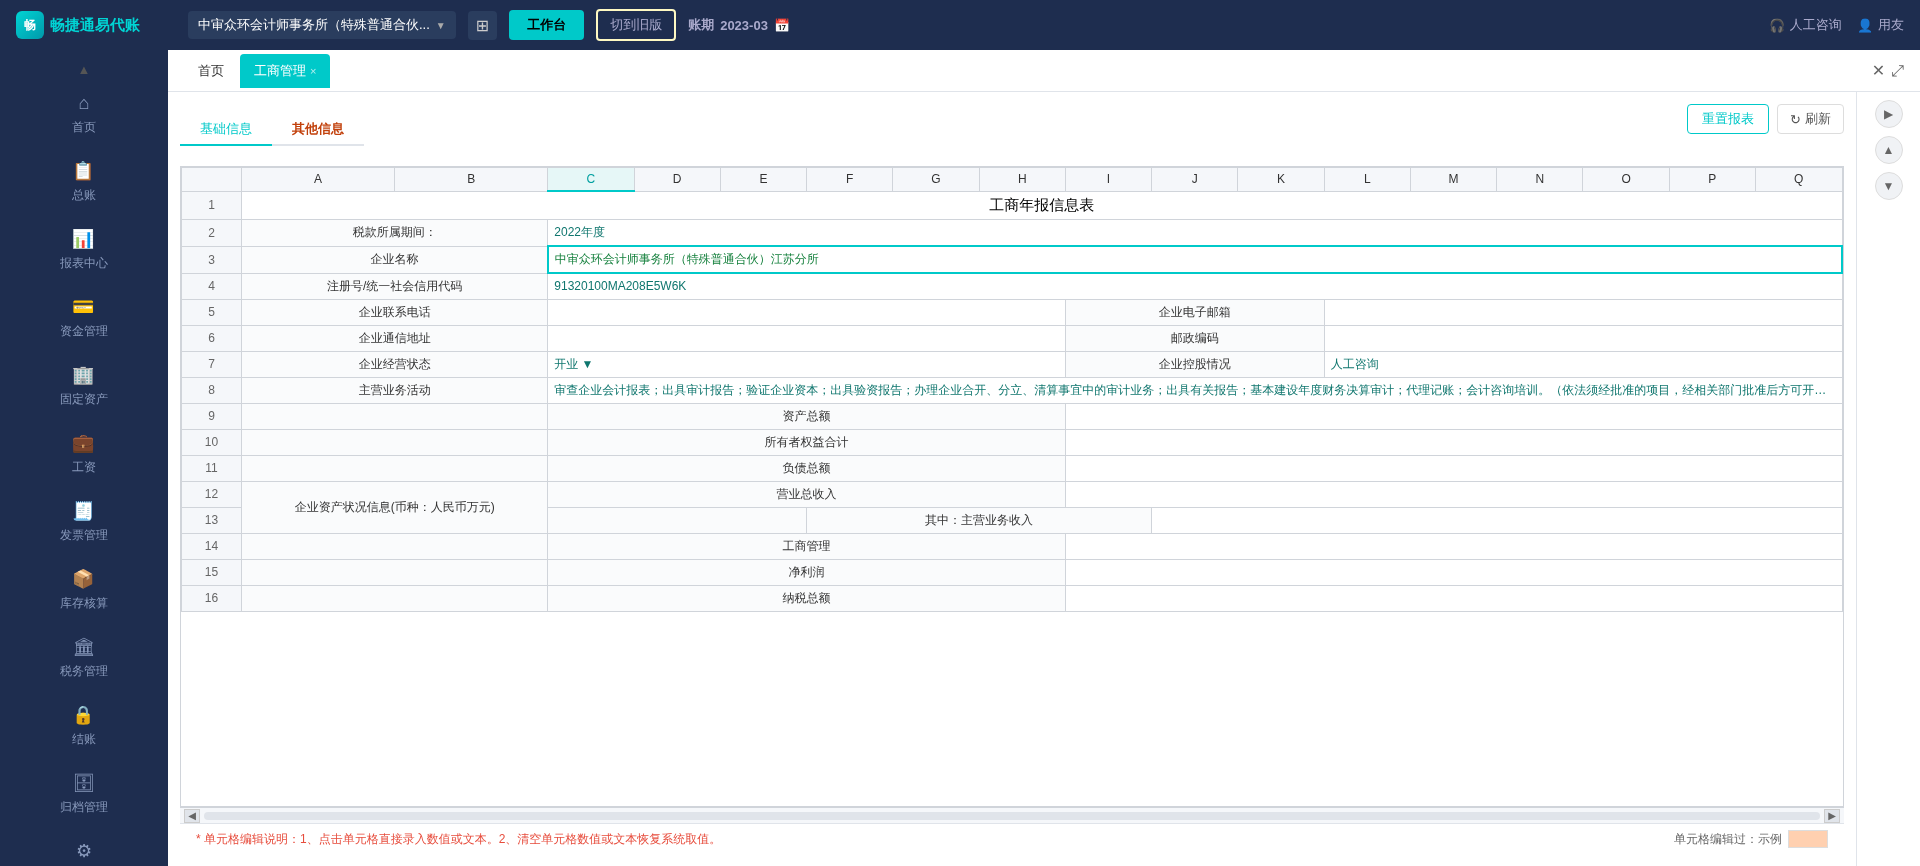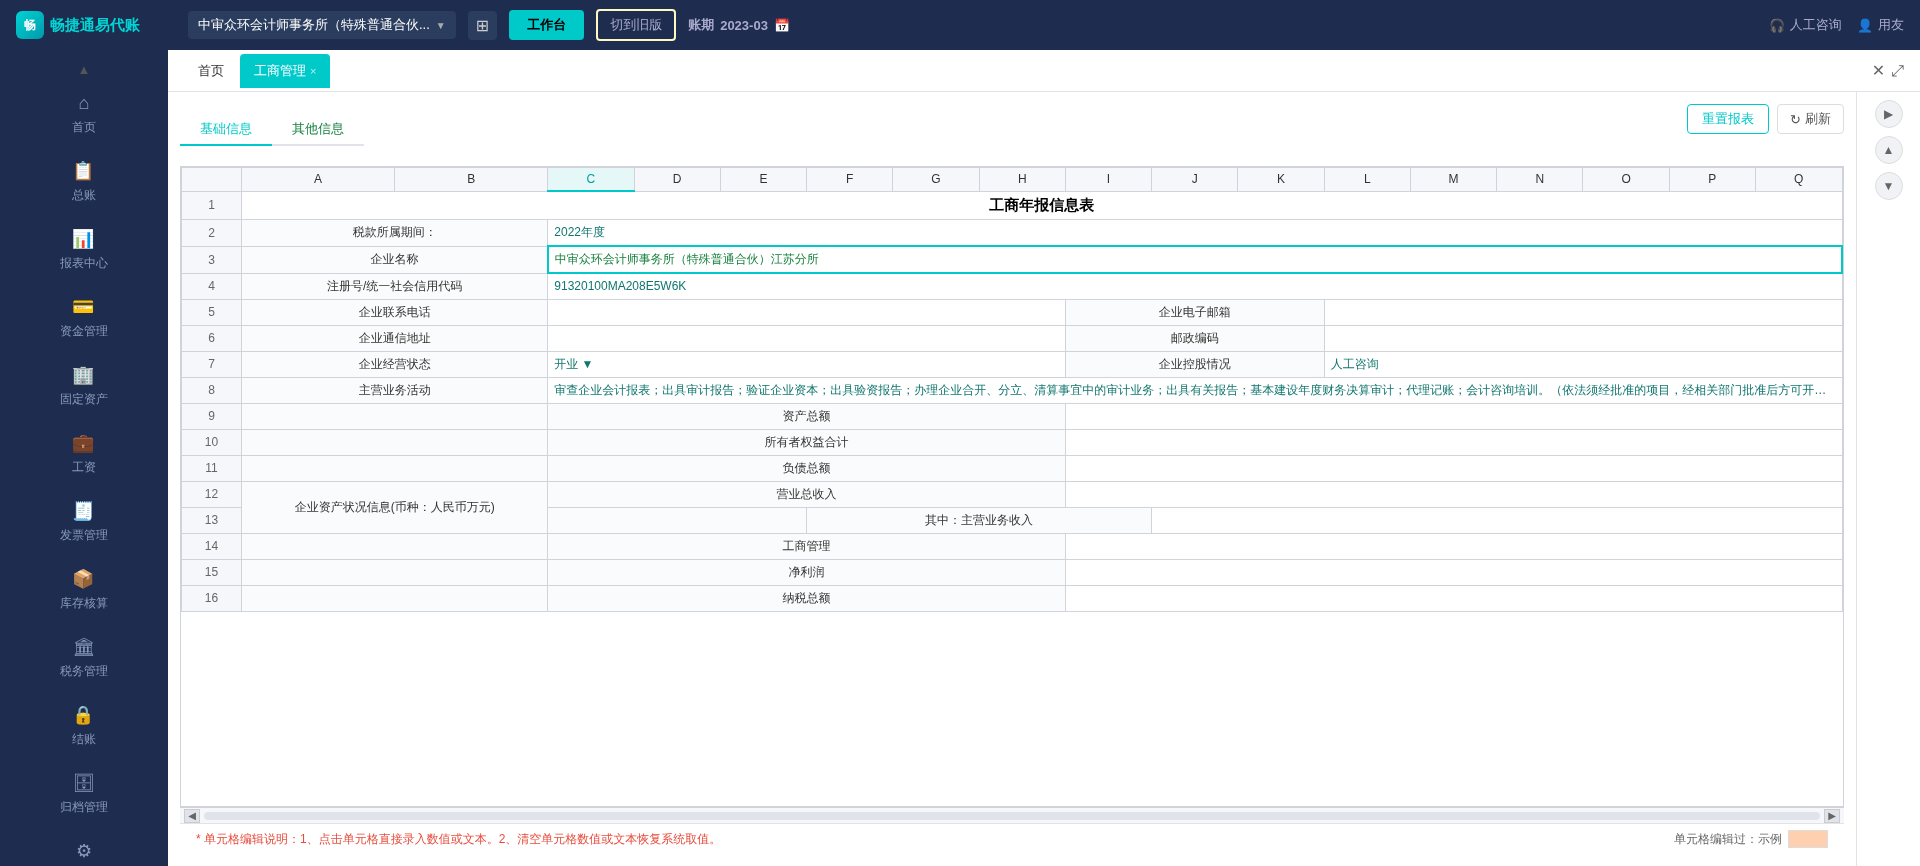--- a/index.html
+++ b/index.html
@@ -41,21 +41,21 @@
     .tab-item.home { color: #333; background: transparent; }
 
     
     .content { flex: 1; display: flex; overflow: hidden; }
 
     
     .report-area { flex: 1; background: white; display: flex; flex-direction: column; overflow: hidden; padding: 12px; }
 
     
     .sub-tabs { display: flex; gap: 0; margin-bottom: 12px; border-bottom: 2px solid #e0e4ea; }
-    .sub-tab { padding: 6px 20px; cursor: pointer; font-size: 13px; color: #15803d; border-bottom: 2px solid transparent; margin-bottom: -2px; }
+    .sub-tab { padding: 6px 20px; cursor: pointer; font-size: 13px; color: #c2410c; border-bottom: 2px solid transparent; margin-bottom: -2px; font-weight: bold; }
     .sub-tab.active { color: #00c9c9; border-bottom: 2px solid #00c9c9; font-weight: 500; }
 
     
     .toolbar { display: flex; justify-content: flex-end; gap: 8px; margin-bottom: 24px; }
     .reset-btn { border: 1px solid #00c9c9; color: #00c9c9; background: white; border-radius: 4px; padding: 5px 14px; cursor: pointer; font-size: 13px; }
     .refresh-btn { border: 1px solid #ddd; color: #555; background: white; border-radius: 4px; padding: 5px 12px; cursor: pointer; font-size: 13px; display: flex; align-items: center; gap: 4px; }
 
     
     .table-container { flex: 1; overflow: auto; border: 1px solid #d0d4da; }
 
@@ -230,21 +230,21 @@
                 <th class="col-header">N</th>
                 <th class="col-header">O</th>
                 <th class="col-header">P</th>
                 <th class="col-header">Q</th>
               </tr>
             </thead>
             <tbody>
 
               <tr>
                 <td class="row-num">1</td>
-                <td colspan="17" style="text-align:center;font-size:15px;font-weight:bold;background:white;">工商年报信息表</td>
+                <td colspan="17" style="text-align:center;font-size:15px;font-weight:normal;background:white;">工商年报信息表</td>
               </tr>
 
               <tr>
                 <td class="row-num">2</td>
                 <td colspan="2" class="label-cell">税款所属期间：</td>
                 <td colspan="15" class="value-cell">2022年度</td>
               </tr>
 
               <tr>
                 <td class="row-num">3</td>

